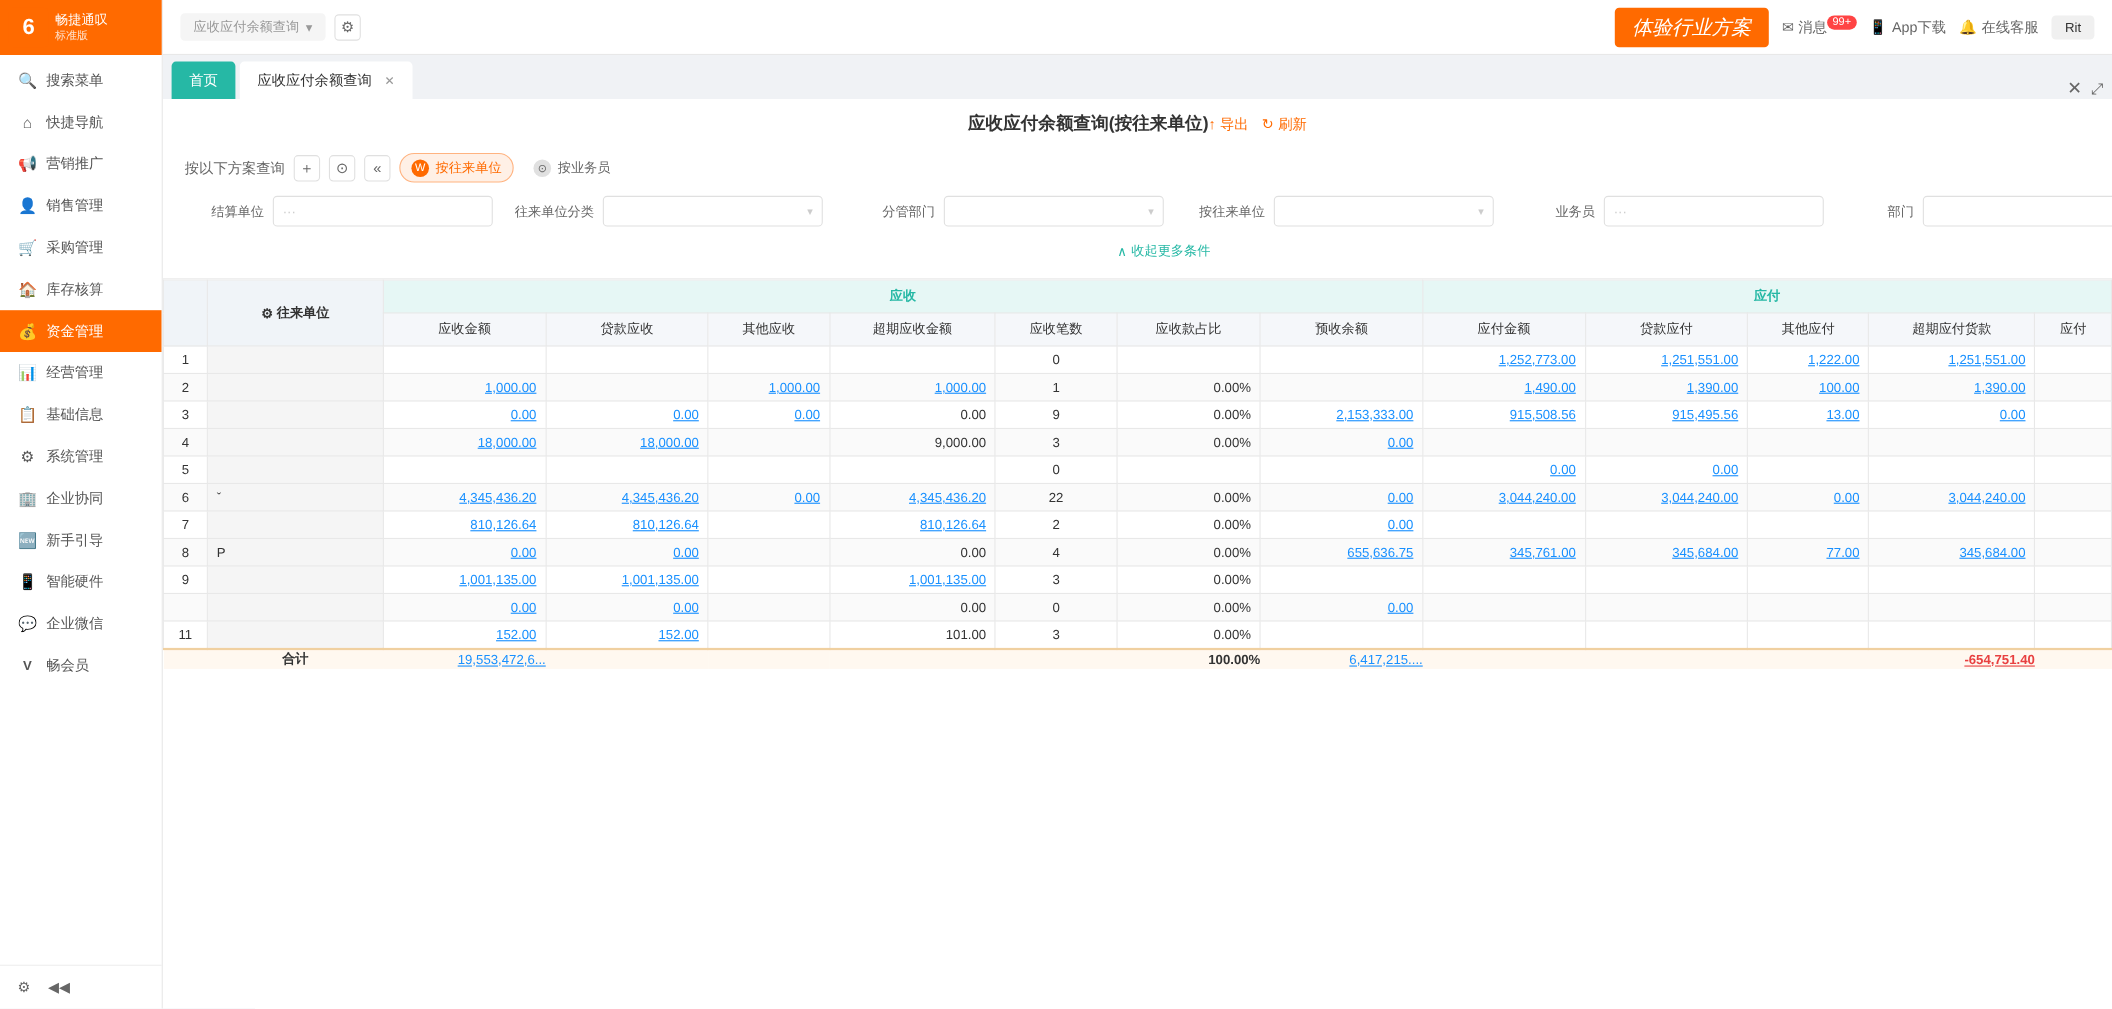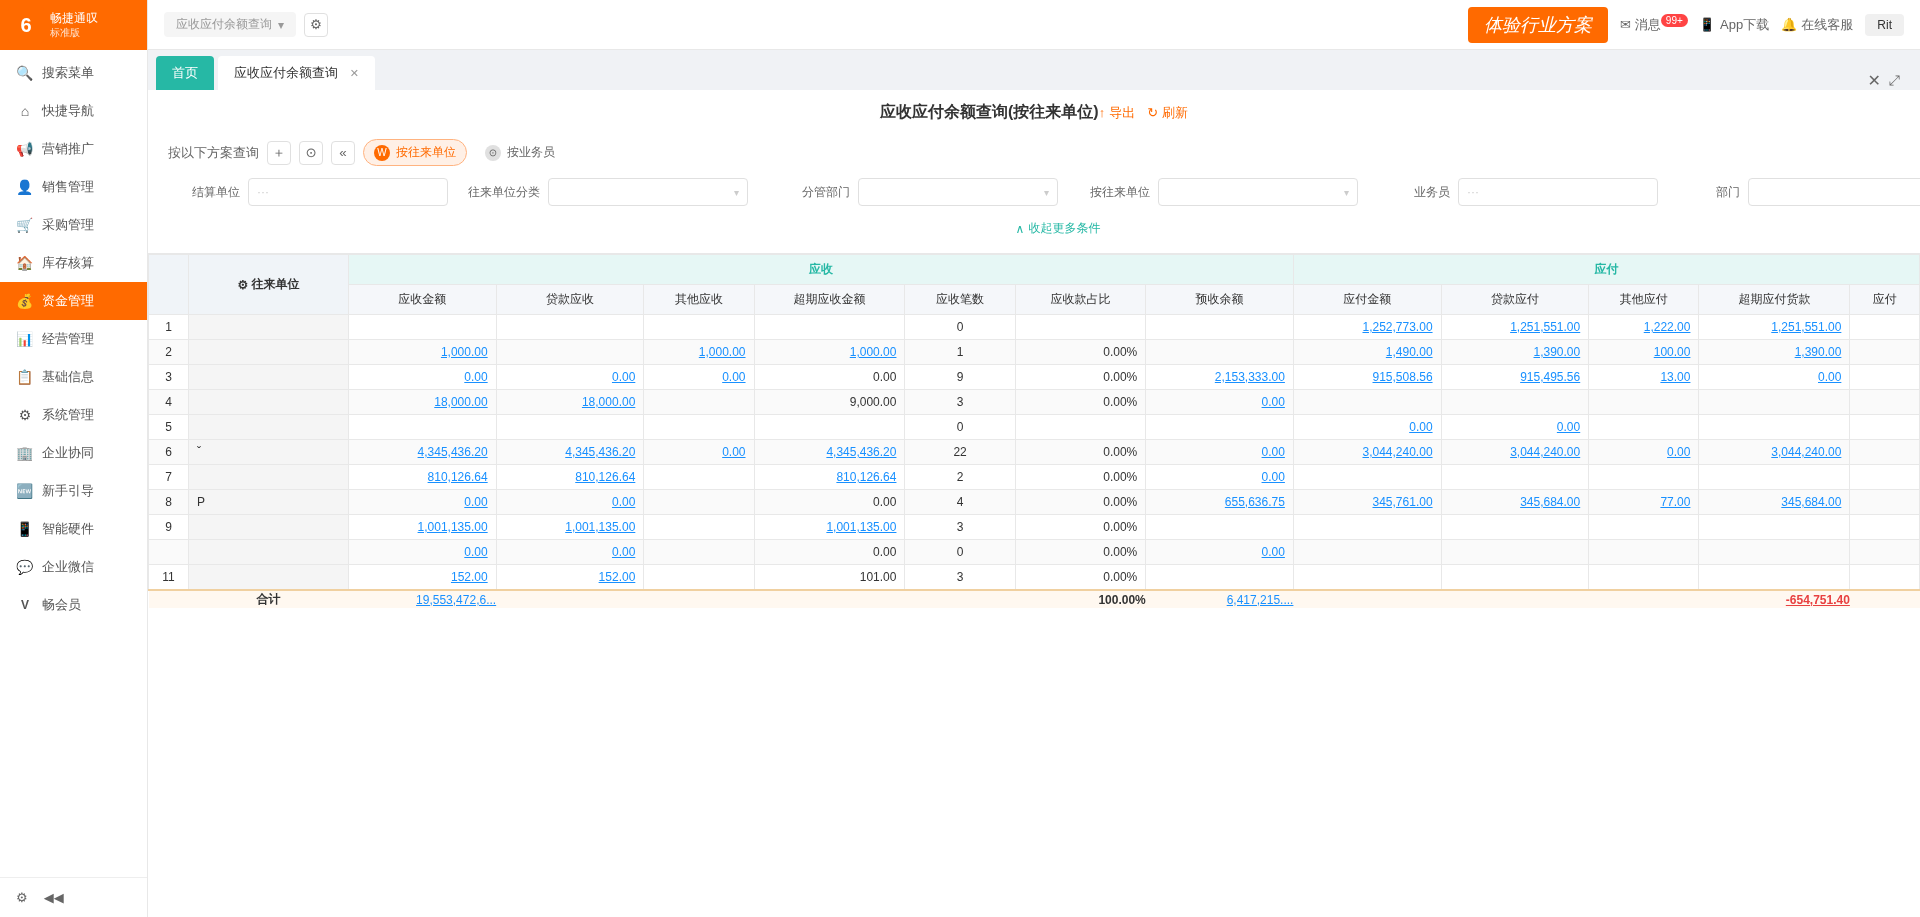--- a/index.html
+++ b/index.html
@@ -24,21 +24,21 @@
     
     .topbar { height: 50px; background: white; display: flex; align-items: center; padding: 0 16px; border-bottom: 1px solid #e8e8e8; justify-content: space-between; flex-shrink: 0; }
     .topbar-left { display: flex; align-items: center; gap: 8px; }
     .topbar-path { color: #999; font-size: 12px; background: #f5f5f5; padding: 4px 12px; border-radius: 4px; display: flex; align-items: center; gap: 6px; }
     .topbar-actions { display: flex; align-items: center; gap: 12px; }
     .topbar-btn-orange { background: #ff6a00; color: white; border: none; padding: 6px 16px; border-radius: 4px; cursor: pointer; font-size: 18px; font-style: italic; }
     .topbar-icon-btn { background: none; border: none; cursor: pointer; color: #666; font-size: 13px; display: flex; align-items: center; gap: 4px; }
     .badge { background: #ff4444; color: white; border-radius: 10px; font-size: 10px; padding: 1px 5px; margin-left: -4px; margin-top: -8px; }
 
     
-    .tabbar { height: 40px; background: #f0f2f5; display: flex; align-items: flex-end; padding: 0 12px 0 8px; flex-shrink: 0; }
+    .tabbar { height: 40px; background: #f0f2f5; display: flex; align-items: flex-end; padding: 0 0 0 8px; flex-shrink: 0; }
     .tab { padding: 8px 16px; cursor: pointer; font-size: 13px; border-radius: 4px 4px 0 0; color: #666; background: #e0e0e0; margin-right: 4px; }
     .tab.active { background: white; color: #333; }
     .tab .close { margin-left: 8px; color: #999; font-size: 11px; }
     .tab-home { background: #26b8a5; color: white; }
 
     
     .content { flex: 1; background: white; overflow: hidden; display: flex; flex-direction: column; }
 
     
     .page-header { padding: 12px 20px 8px; display: flex; align-items: center; justify-content: center; flex-shrink: 0; }

